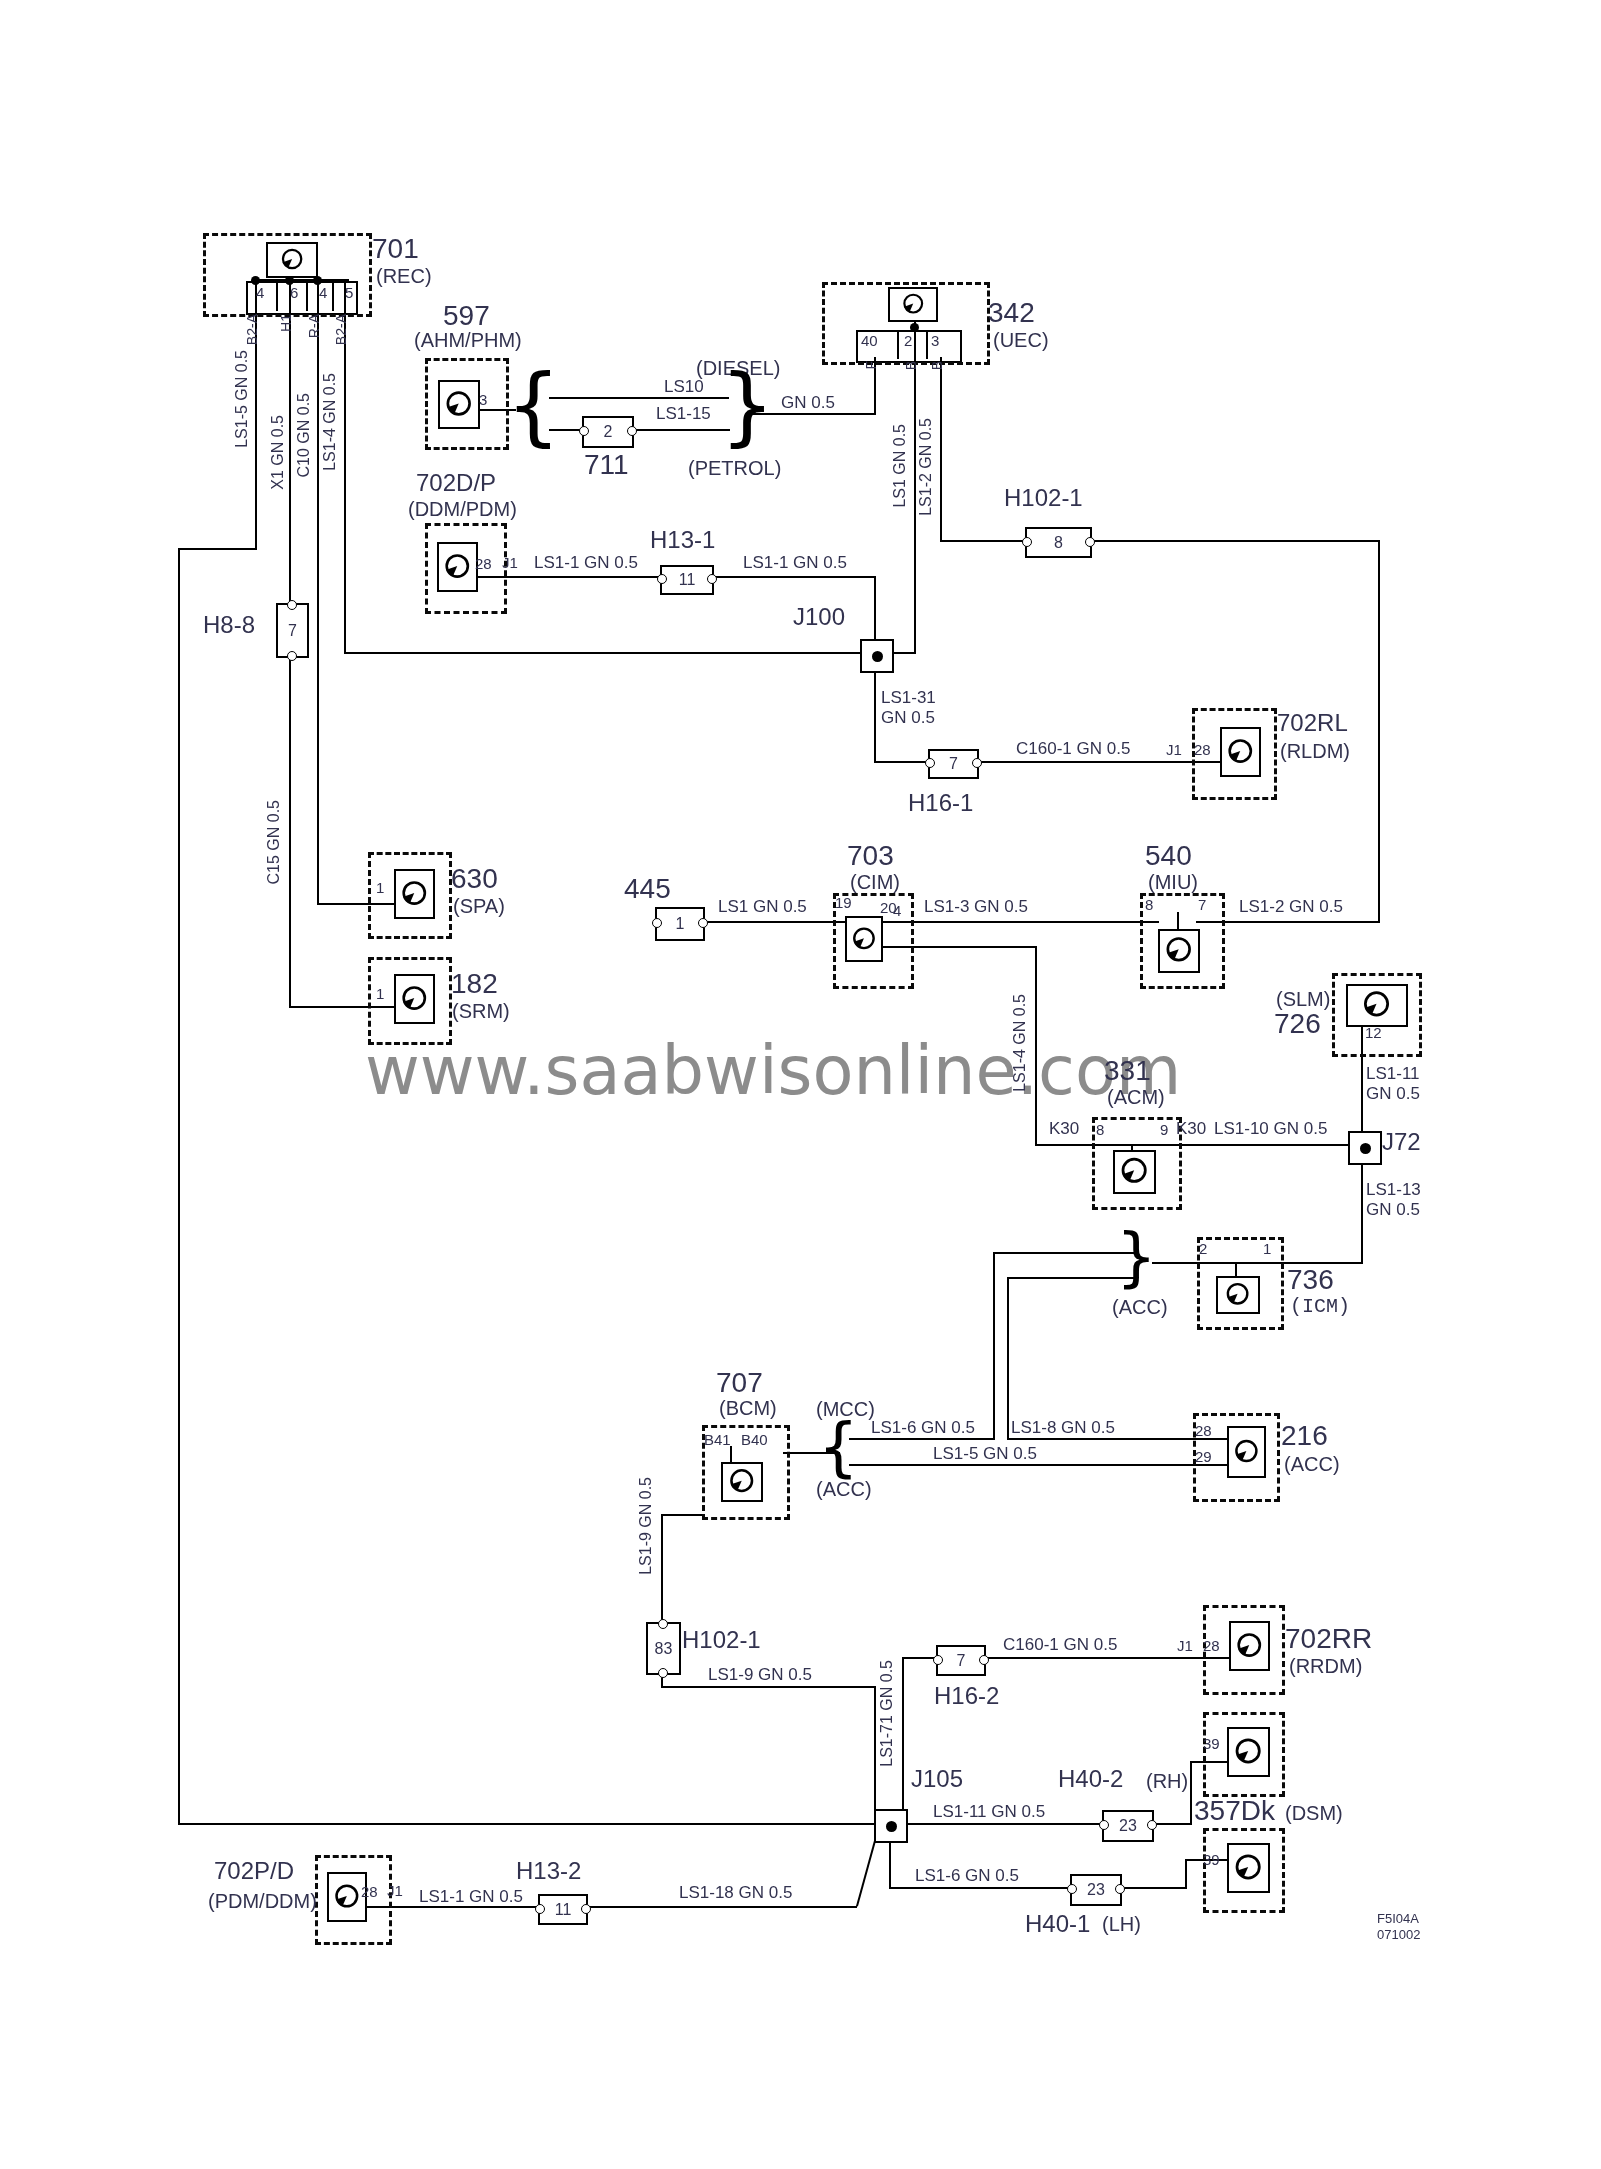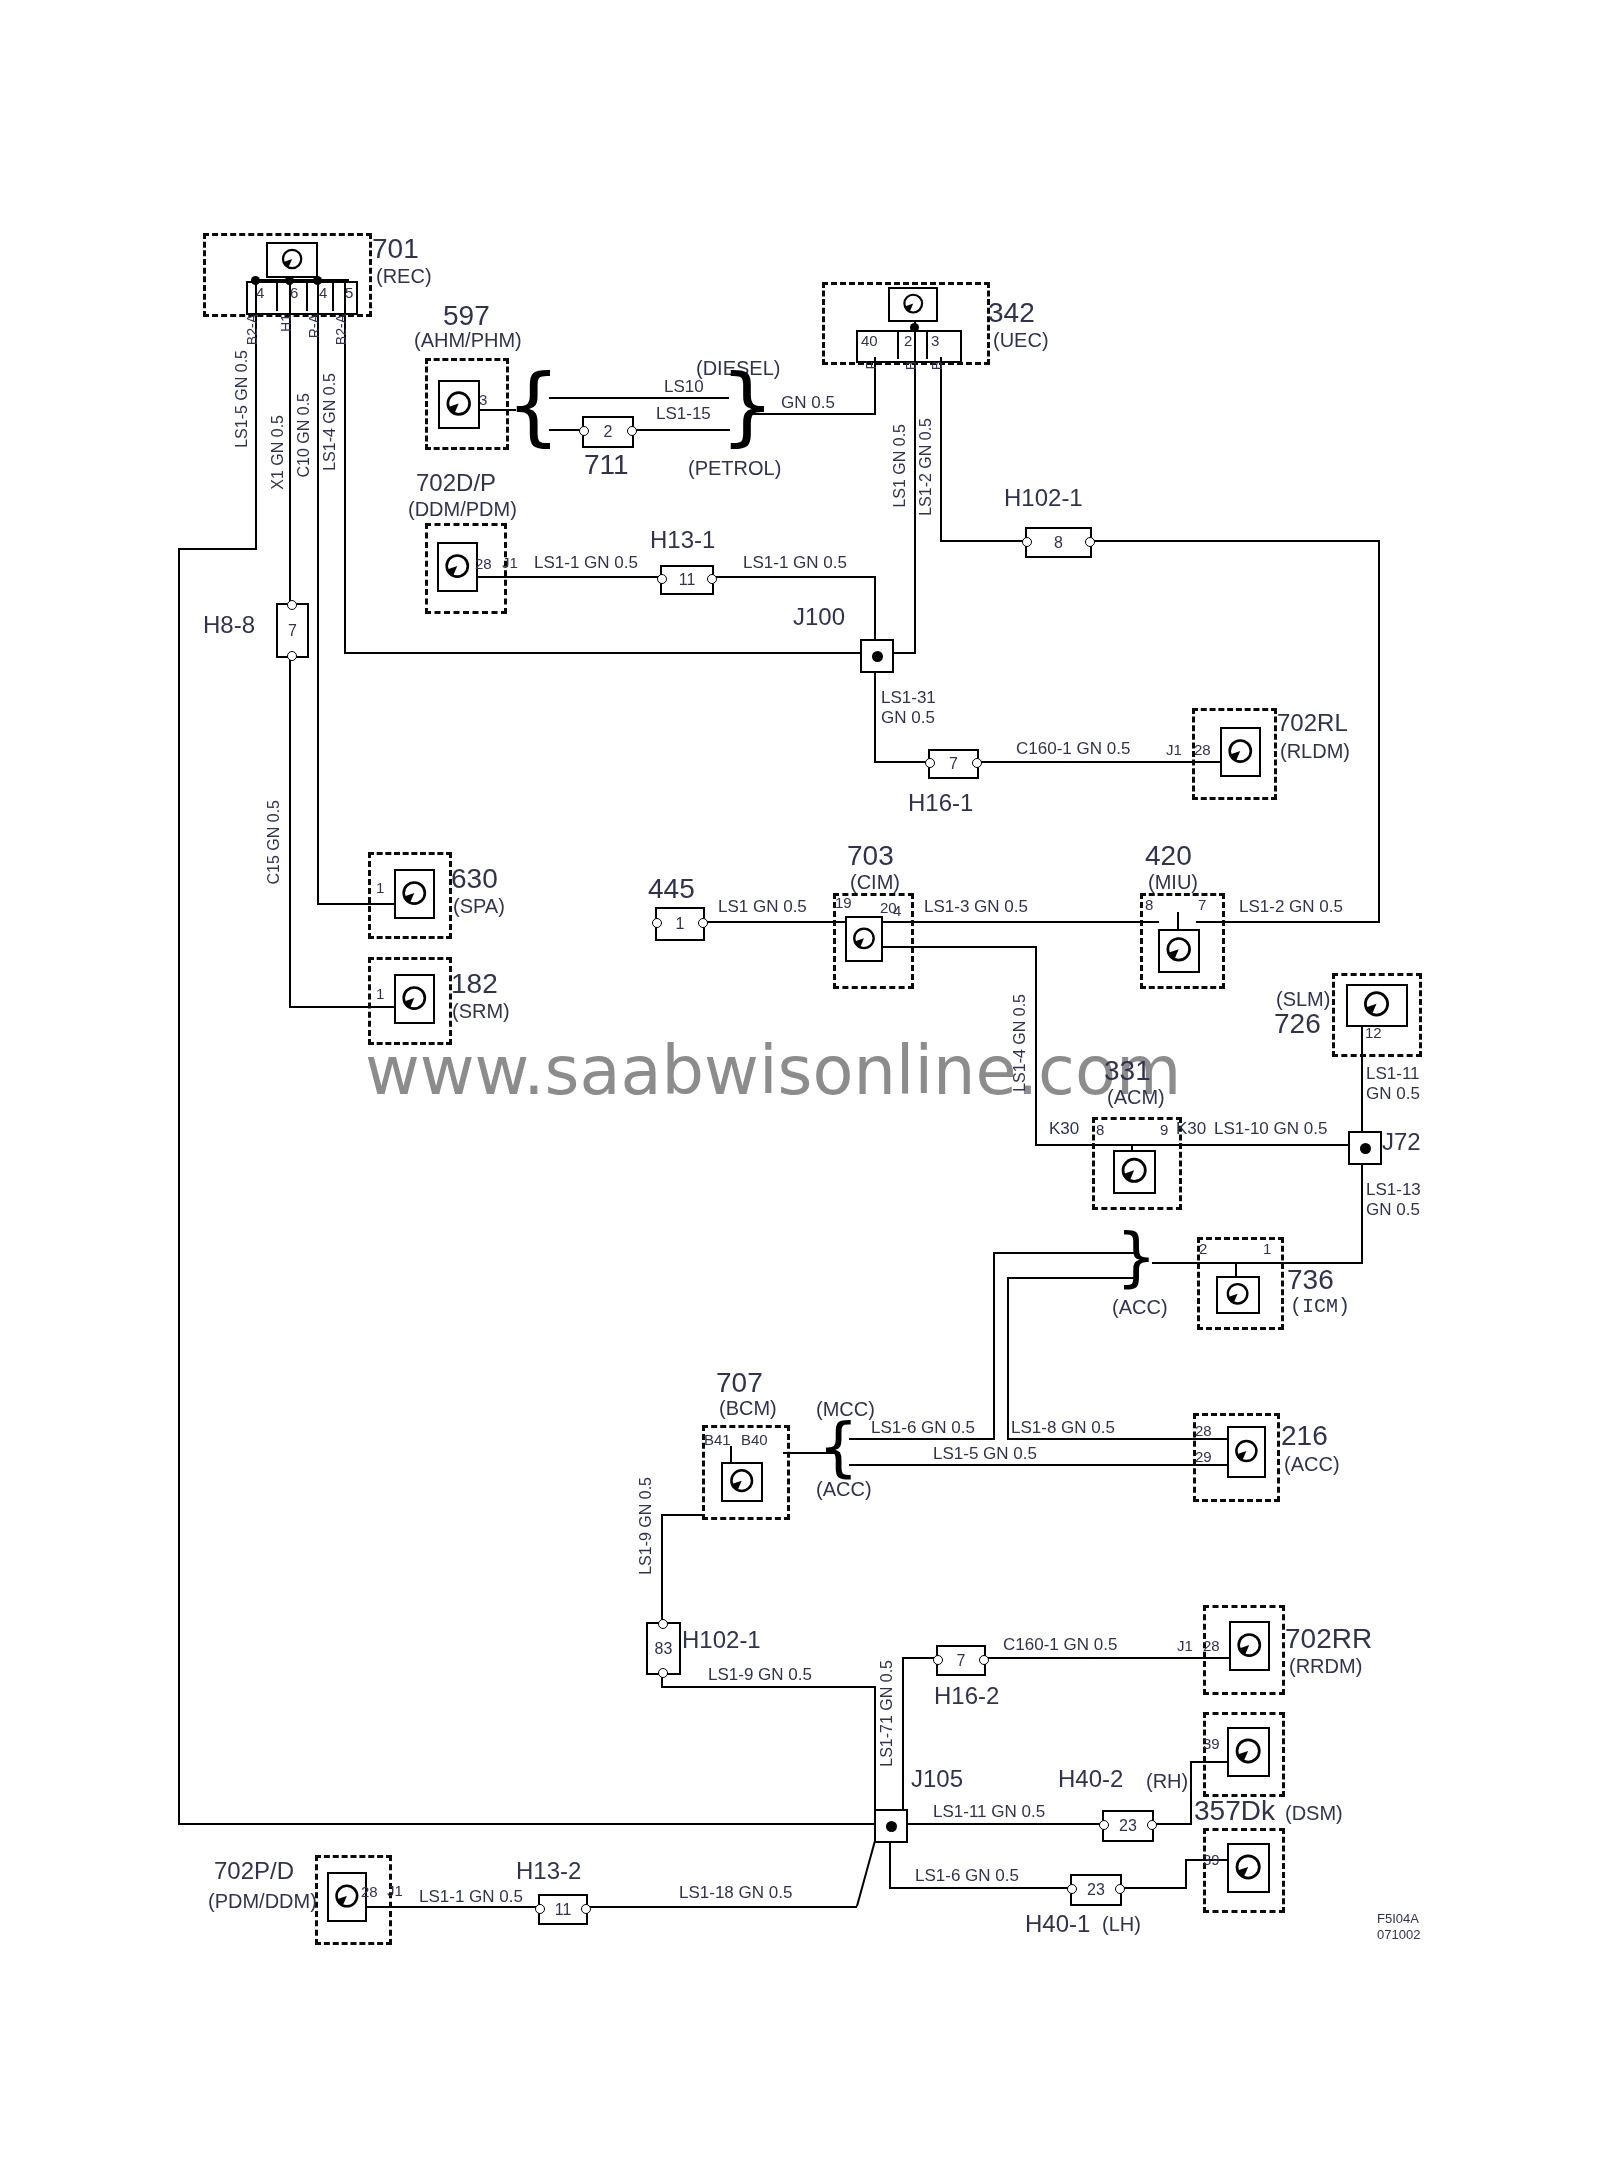--- a/index.html
+++ b/index.html
@@ -320,25 +320,25 @@
     <div class="txt c2" style="left: 650px; top: 527px;">H13-1</div>
     <div class="txt c2" style="left: 793px; top: 604px;">J100</div>
     <div class="txt c2" style="left: 203px; top: 612px;">H8-8</div>
     <div class="txt c2" style="left: 1277px; top: 710px;">702RL</div>
     <div class="txt s" style="left: 1280px; top: 741px;">(RLDM)</div>
     <div class="txt c2" style="left: 908px; top: 790px;">H16-1</div>
     <div class="txt c" style="left: 451px; top: 864px;">630</div>
     <div class="txt s" style="left: 453px; top: 896px;">(SPA)</div>
     <div class="txt c" style="left: 451px; top: 969px;">182</div>
     <div class="txt s" style="left: 452px; top: 1001px;">(SRM)</div>
-    <div class="txt c" style="left: 648px; top: 874px;">445</div>
+    <div class="txt c" style="left: 624px; top: 874px;">445</div>
     <div class="txt c" style="left: 584px; top: 450px;">711</div>
     <div class="txt c" style="left: 847px; top: 841px;">703</div>
     <div class="txt s" style="left: 850px; top: 872px;">(CIM)</div>
-    <div class="txt c" style="left: 1145px; top: 841px;">420</div>
+    <div class="txt c" style="left: 1145px; top: 841px;">540</div>
     <div class="txt s" style="left: 1148px; top: 872px;">(MIU)</div>
     <div class="txt s" style="left: 1276px; top: 989px;">(SLM)</div>
     <div class="txt c" style="left: 1274px; top: 1009px;">726</div>
     <div class="txt c" style="left: 1104px; top: 1056px;">331</div>
     <div class="txt s" style="left: 1107px; top: 1087px;">(ACM)</div>
     <div class="txt c2" style="left: 1382px; top: 1129px;">J72</div>
     <div class="txt c" style="left: 1287px; top: 1265px;">736</div>
     <div class="txt s" style="left: 1290px; top: 1296px; font-family: Liberation Mono, monospace;">(ICM)</div>
     <div class="txt c" style="left: 716px; top: 1368px;">707</div>
     <div class="txt s" style="left: 719px; top: 1398px;">(BCM)</div>

